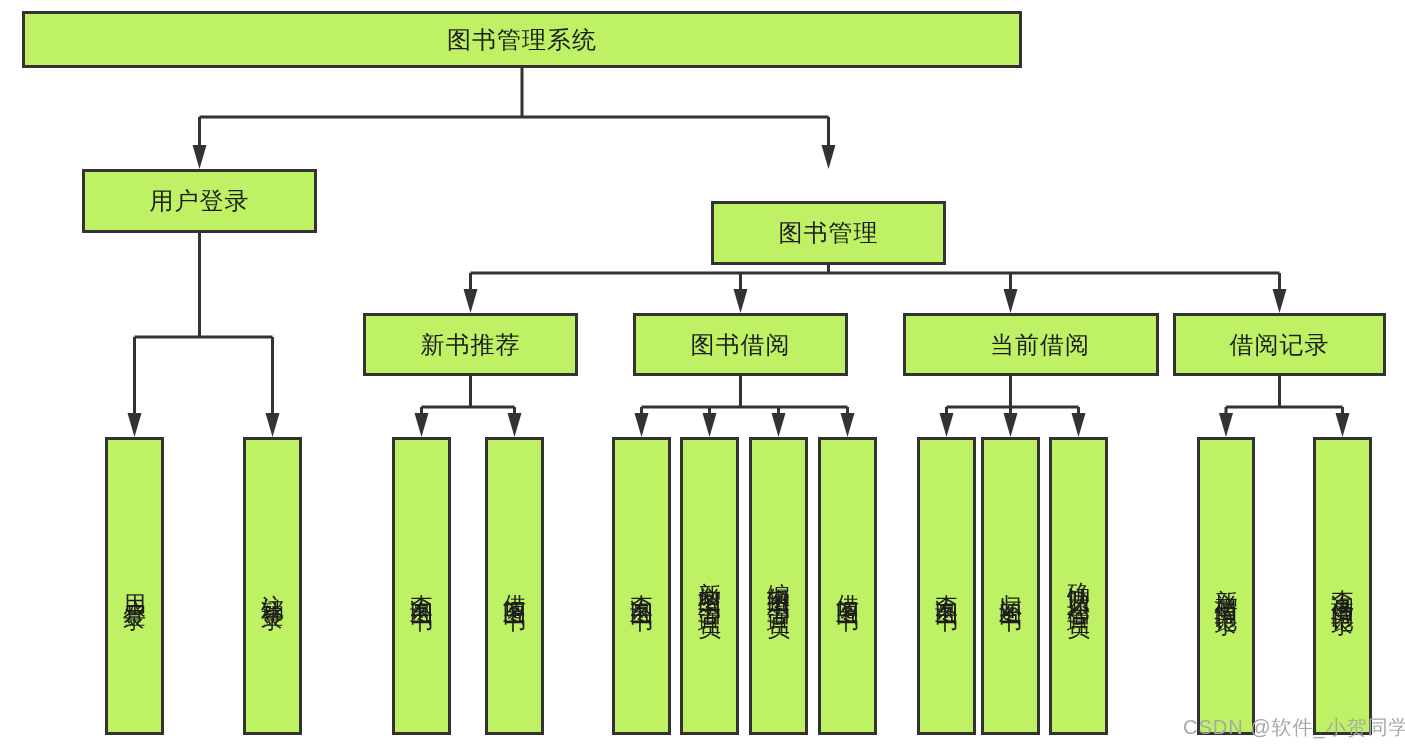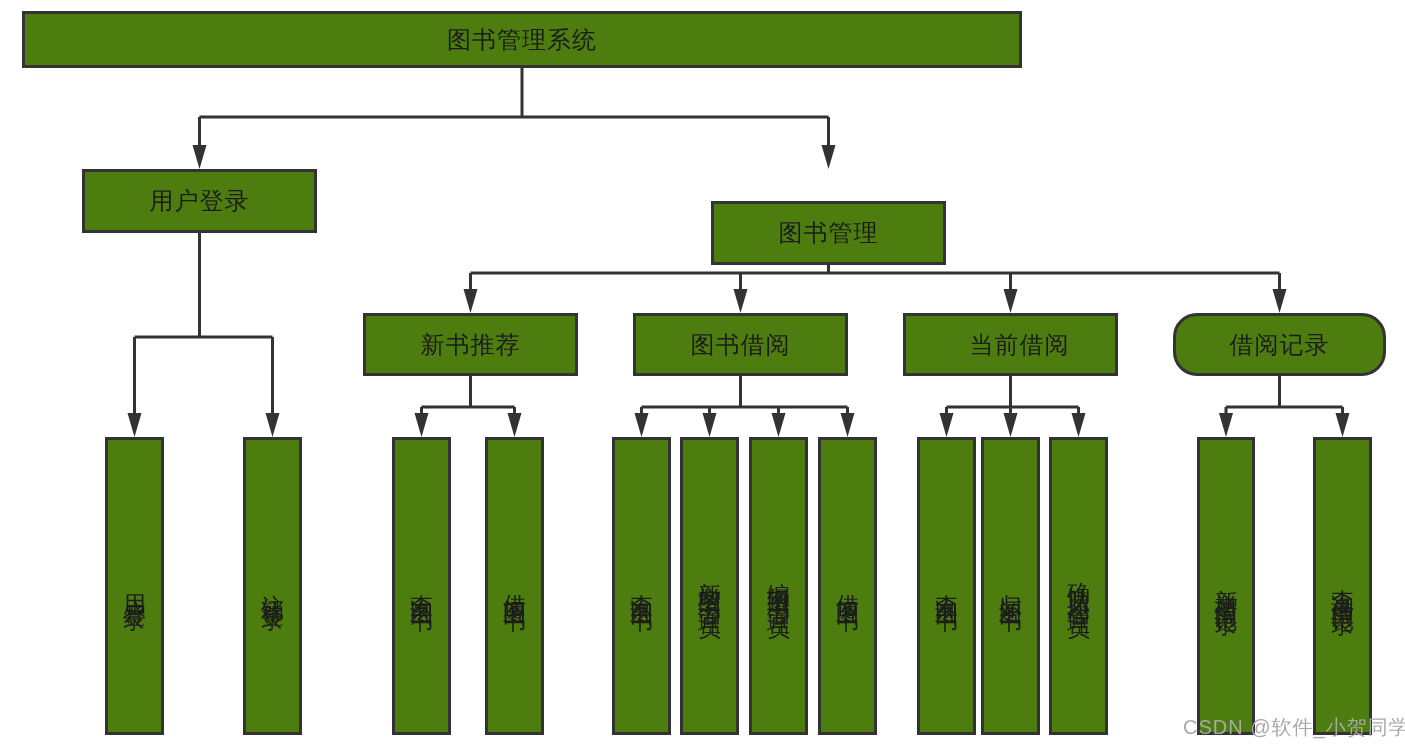--- a/index.html
+++ b/index.html
@@ -14,21 +14,21 @@
   }
   svg.connectors {
     position: absolute;
     left: 0; top: 0;
     width: 1405px; height: 747px;
   }
   .box {
     position: absolute;
     box-sizing: border-box;
     border: 3px solid #333333;
-    background: #4d7c0f;
+    background: #bef264;
     display: flex;
     align-items: center;
     justify-content: center;
     text-align: center;
   }
   .hlabel { font-size: 24px; letter-spacing: 1px; }
   .leaf {
     writing-mode: vertical-rl;
     text-orientation: mixed;
     font-size: 23px;
@@ -118,22 +118,22 @@
     </g>
   </svg>
 
   <div class="box hlabel" style="left:22px; top:11px; width:1000px; height:57px;">图书管理系统</div>
 
   <div class="box hlabel" style="left:82px; top:169px; width:235px; height:64px;">用户登录</div>
   <div class="box hlabel" style="left:711px; top:169px; width:235px; height:64px;margin-top:32px;">图书管理</div>
 
   <div class="box hlabel" style="left:633px; top:313px; width:215px; height:63px;">图书借阅</div>
   <div class="box hlabel" style="left:363px; top:313px; width:215px; height:63px;">新书推荐</div>
-  <div class="box hlabel" style="left:903px; top:313px; width:215px; height:63px;padding-left:18px;">当前借阅</div>
-  <div class="box hlabel" style="left:1173px; top:313px; width:213px; height:63px;border-radius:24px;">借阅记录</div>
+  <div class="box hlabel" style="left:903px; top:313px; width:256px; height:63px;padding-left:18px;">当前借阅</div>
+  <div class="box hlabel" style="left:1173px; top:313px; width:213px; height:63px;">借阅记录</div>
 
   <div class="box leaf" style="left:105px; top:437px; width:59px; height:298px;">用户登录</div>
   <div class="box leaf" style="left:243px; top:437px; width:59px; height:298px;">注销登录</div>
 
   <div class="box leaf" style="left:392px; top:437px; width:59px; height:298px;">查询图书</div>
   <div class="box leaf" style="left:485px; top:437px; width:59px; height:298px;">借阅图书</div>
 
   <div class="box leaf" style="left:612px; top:437px; width:59px; height:298px;">查询图书</div>
   <div class="box leaf" style="left:680px; top:437px; width:59px; height:298px;">新增图书（管理员）</div>
   <div class="box leaf" style="left:749px; top:437px; width:59px; height:298px;">编辑图书（管理员）</div>

